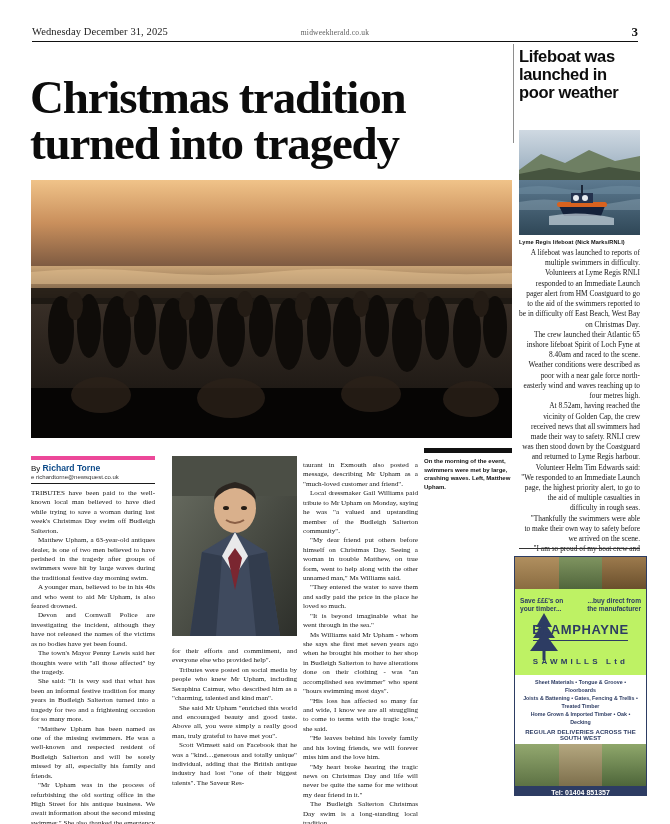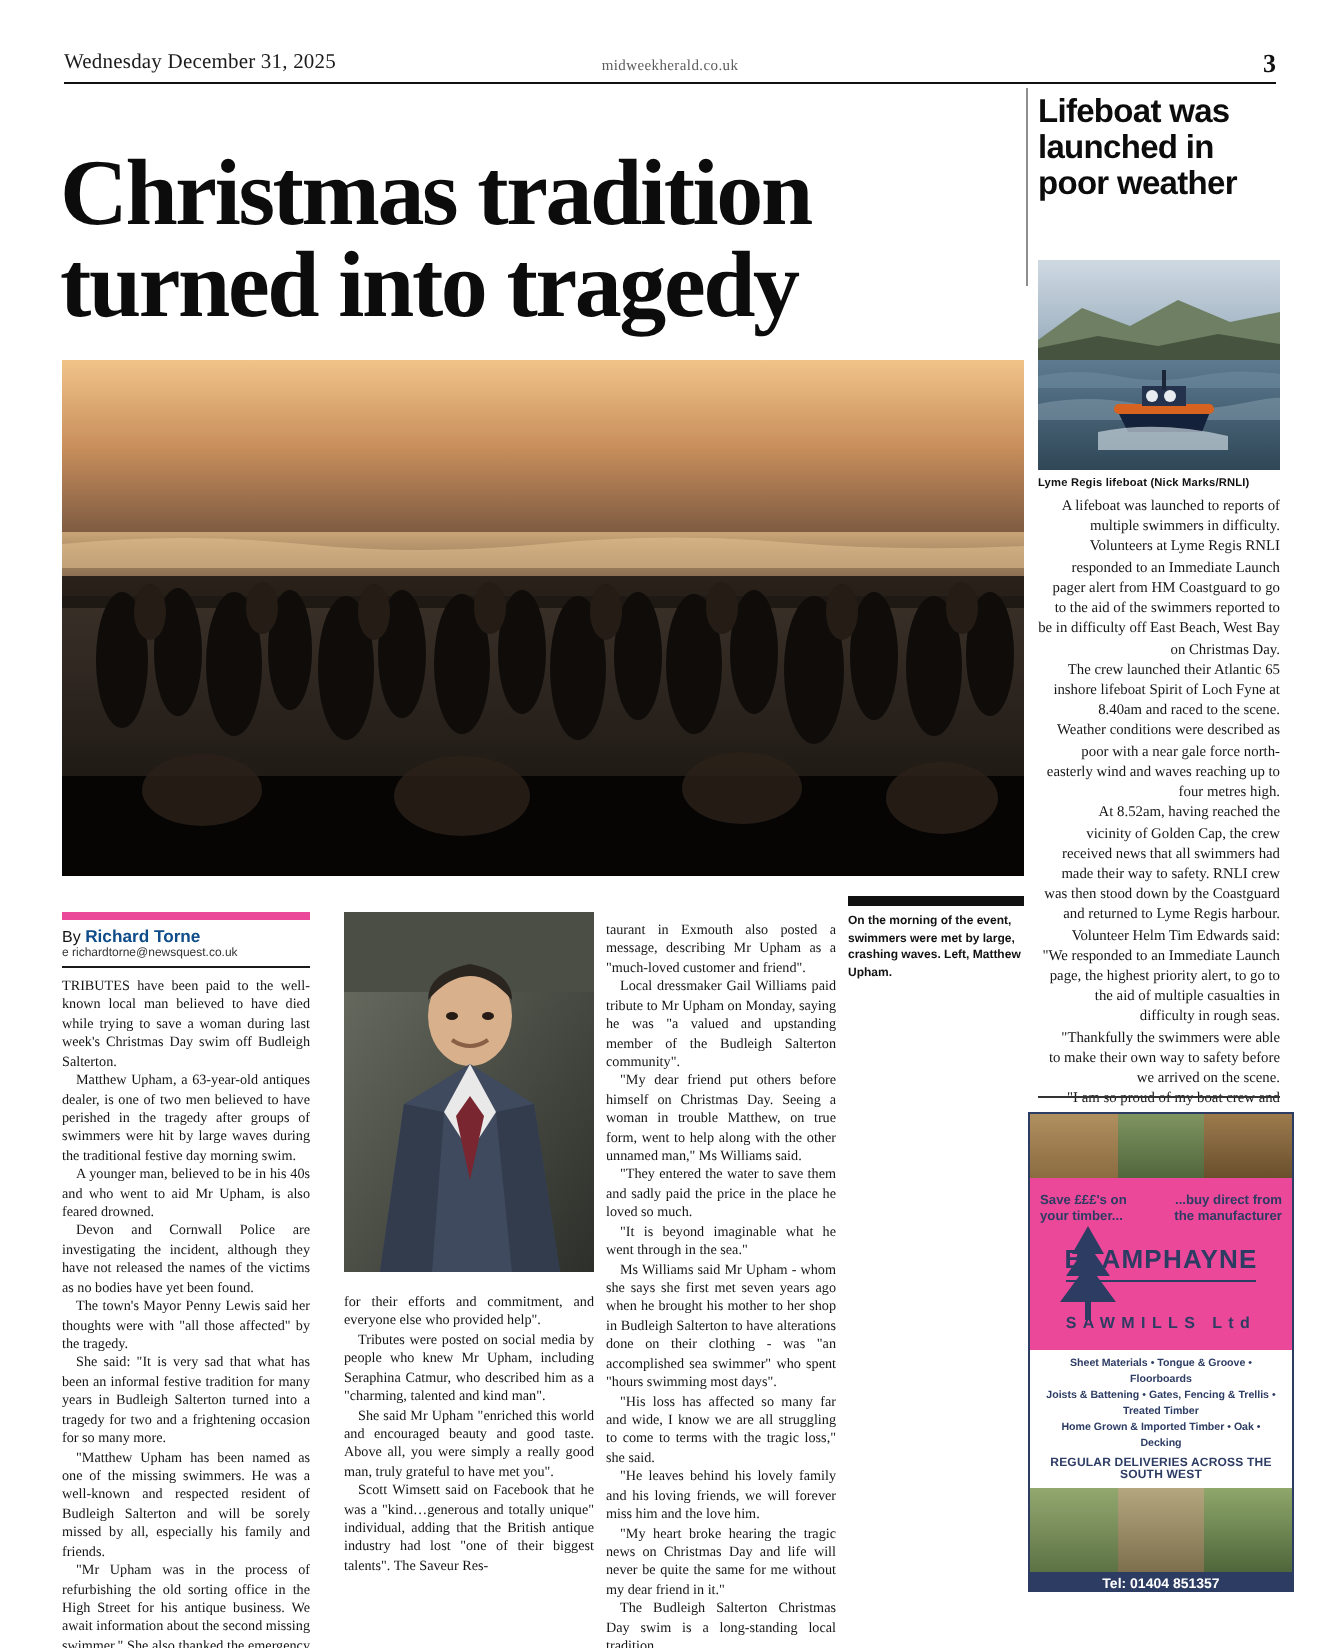--- a/index.html
+++ b/index.html
@@ -62,21 +62,21 @@
   .caption-rule{position:absolute;left:424px;top:448px;width:88px;height:5px;background:#111;}
   .caption{position:absolute;left:424px;top:457px;width:88px;
       font-family:"Liberation Sans",sans-serif;font-weight:bold;font-size:6px;line-height:1.42;
       color:#111;}
 
   
   .ad{position:absolute;left:514px;top:556px;width:131px;height:238px;
       border:1px solid #2d3c63;background:#fff;overflow:hidden;}
   .ad-strip{display:flex;height:32px;width:100%;}
   .ad-strip > div{flex:1;height:100%;}
-  .ad-top{position:relative;height:86px;background:#ec4899;}
+  .ad-top{position:relative;height:86px;background:#bef264;}
   .ad-save{position:absolute;left:5px;top:8px;width:56px;
       font-family:"Liberation Sans",sans-serif;font-weight:bold;font-size:6.6px;
       line-height:1.25;color:#2d3c63;}
   .ad-buy{position:absolute;right:5px;top:8px;width:60px;text-align:right;
       font-family:"Liberation Sans",sans-serif;font-weight:bold;font-size:6.6px;
       line-height:1.25;color:#2d3c63;}
   .ad-brandwrap{position:absolute;left:0;right:0;top:34px;text-align:center;}
   .ad-brand{font-family:"Liberation Sans",sans-serif;font-weight:bold;font-size:13px;
       letter-spacing:.6px;color:#2d3c63;line-height:1;}
   .ad-brand2{font-family:"Liberation Sans",sans-serif;font-weight:bold;font-size:8px;

